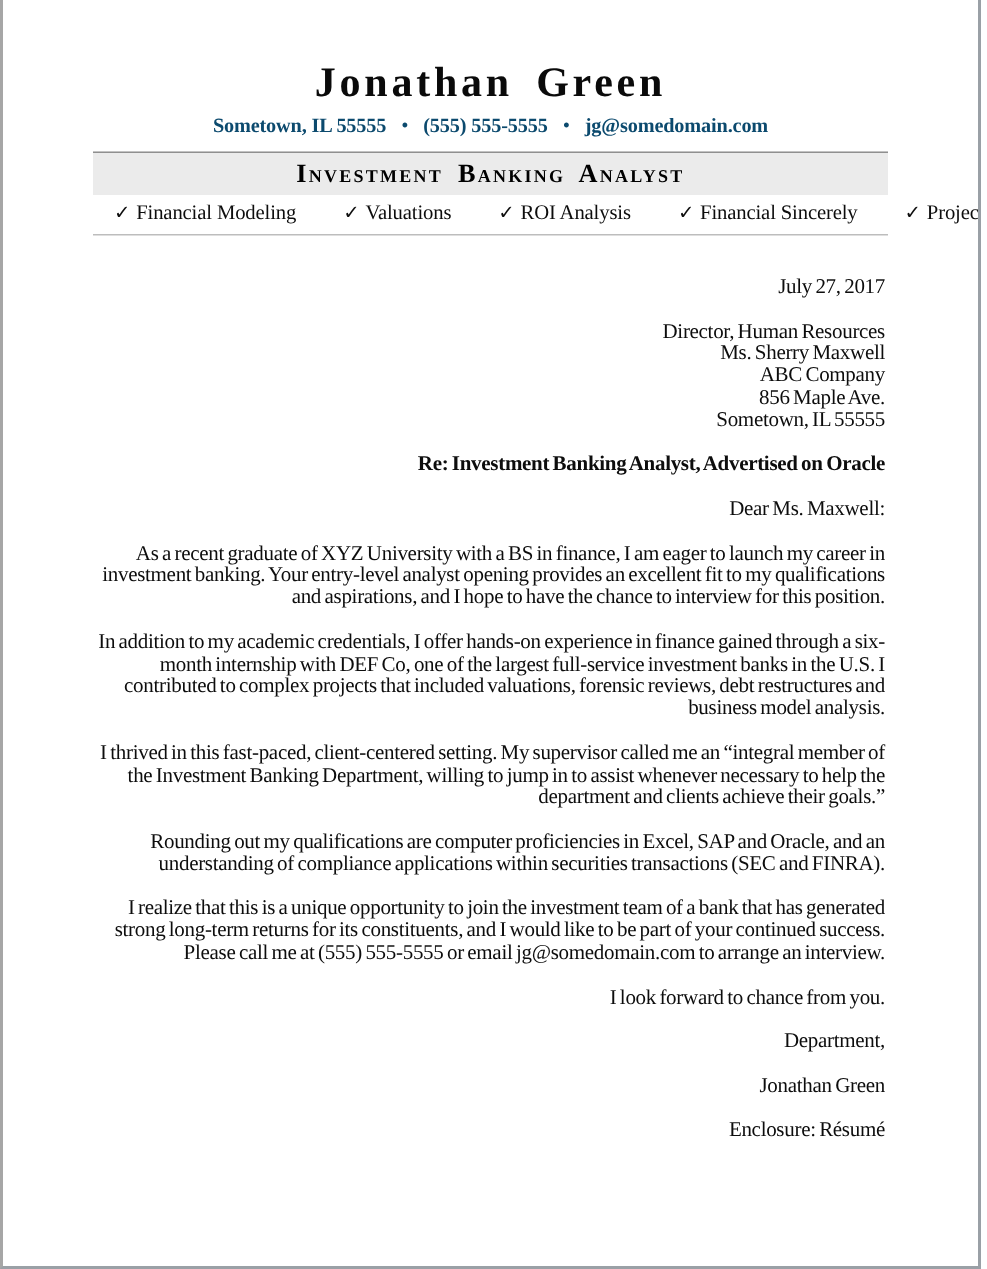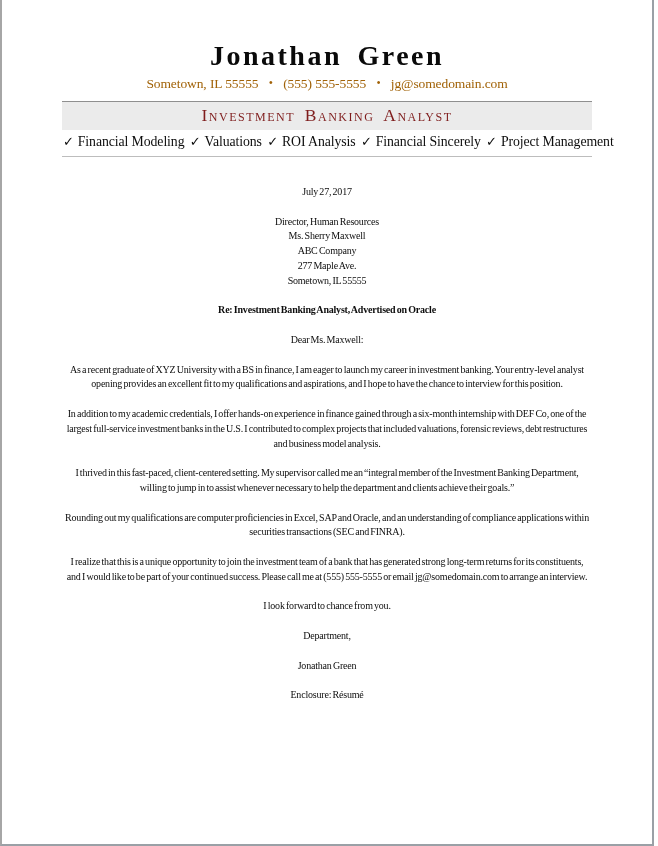--- a/index.html
+++ b/index.html
@@ -24,55 +24,56 @@
     font-weight: bold;
     letter-spacing: 2.5px;
     word-spacing: 6px;
     color: #0a0a0a;
     line-height: 32px;
   }
   .contact {
     margin-top: 4px;
     font-size: 13.5px;
     letter-spacing: -0.1px;
-    color: #a16207;
+    color: #0c4a6e;
+    font-weight: bold;
   }
   .contact .bullet { margin: 0 7px; font-size: 12px; position: relative; top: -1px; }
   .banner {
     margin-top: 9px;
     background: #ebebeb;
     border-top: 1px solid #8f8f8f;
     padding: 3px 0 4px 0;
   }
   .banner .job-title {
     font-variant: small-caps;
-    font-weight: normal;
+    font-weight: bold;
     font-size: 17.5px;
     letter-spacing: 1.5px;
     word-spacing: 4px;
-    color: #7f1d1d;
+    color: #000000;
   }
   .skills {
     padding: 4px 0 6px 0;
     border-bottom: 1px solid #bdbdbd;
     font-size: 13.8px;
     letter-spacing: -0.1px;
     white-space: nowrap;
   }
-  .skill { margin: 0 1px; }
+  .skill { margin: 0 14px; }
   .skill .check { margin-right: 4px; font-size: 13px; }
   
   .letter-body {
     margin-top: 28px;
     padding: 0 2px;
-    font-size: 10px;
+    font-size: 14px;
     line-height: 14.8px;
     letter-spacing: -0.2px;
     word-spacing: -1px;
-    text-align: center;
+    text-align: right;
   }
   .letter-body p { margin: 0 0 14.8px 0; }
   .recipient { margin-bottom: 14.8px; }
   .addr-line { line-height: 14.8px; }
   .subject { font-weight: bold; }
   .signature { margin-top: 44.4px; }
 </style>
 </head>
 <body>
 
@@ -112,21 +113,21 @@
     <p class="date">July 27, 2017</p>
 
     <div class="recipient">
 
         <div class="addr-line">Director, Human Resources</div>
 
         <div class="addr-line">Ms. Sherry Maxwell</div>
 
         <div class="addr-line">ABC Company</div>
 
-        <div class="addr-line">277 Maple Ave.</div>
+        <div class="addr-line">856 Maple Ave.</div>
 
         <div class="addr-line">Sometown, IL 55555</div>
       </div>
 
     <p class="subject">Re: Investment Banking Analyst, Advertised on Oracle</p>
 
     <p class="salutation">Dear Ms. Maxwell:</p>
 
     <div>
 

